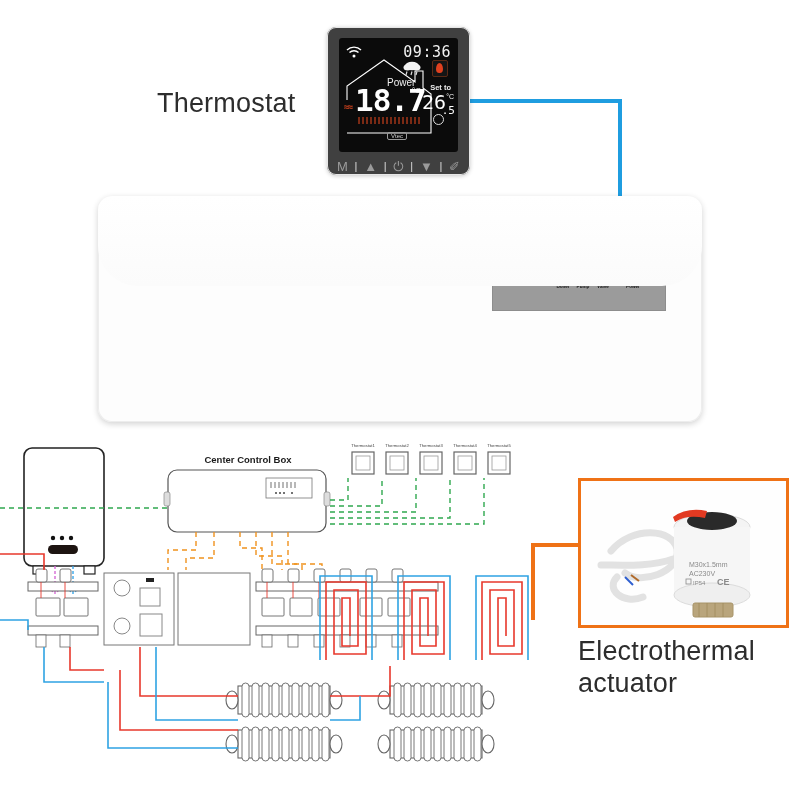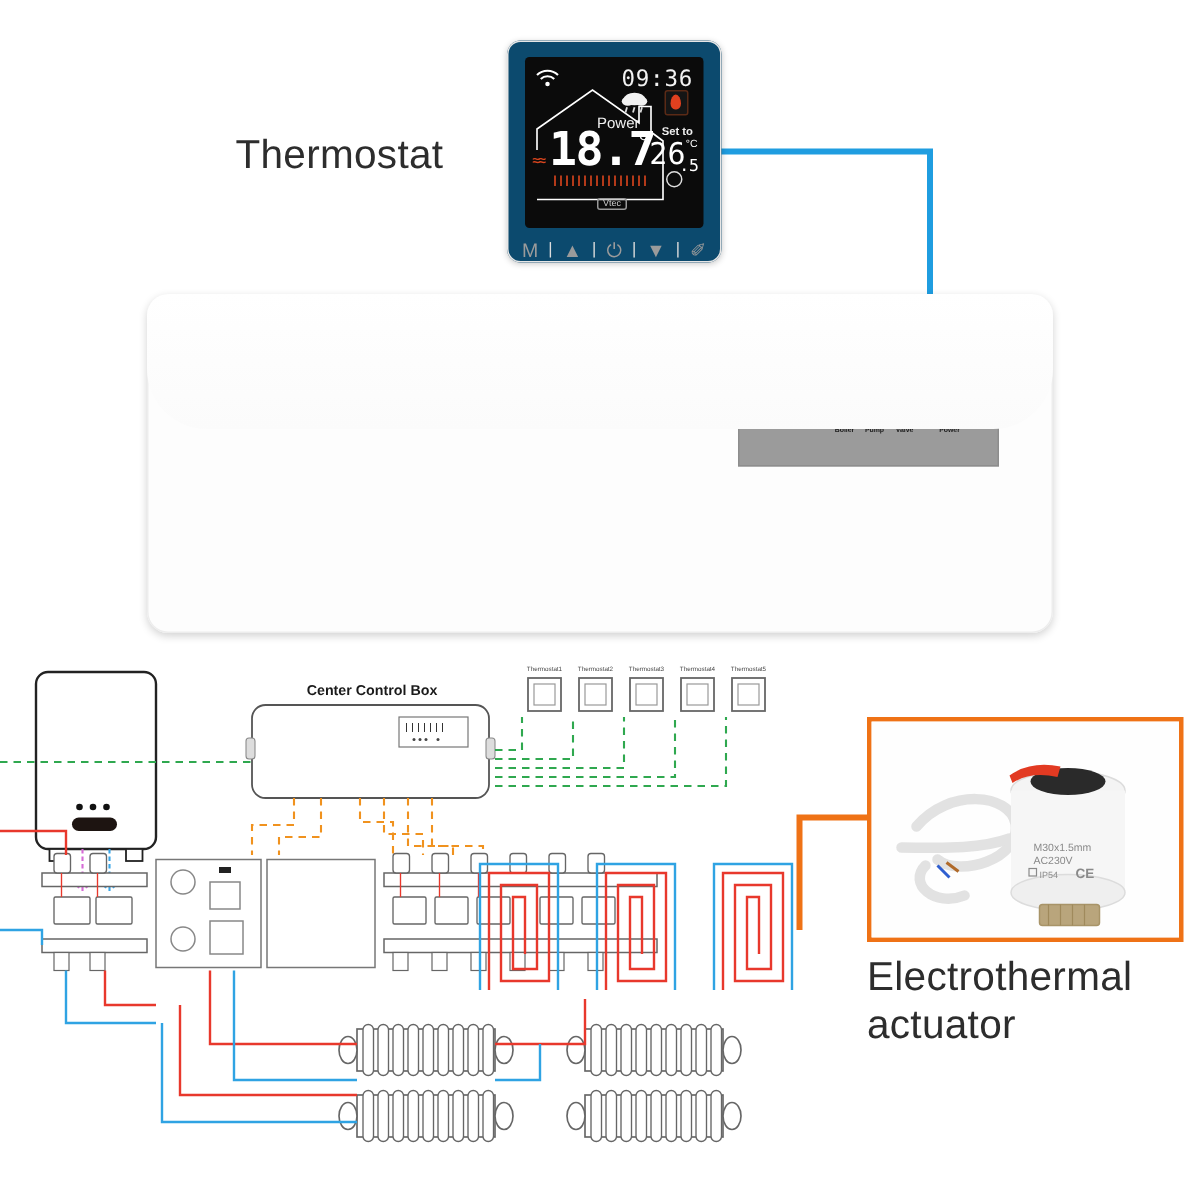--- a/index.html
+++ b/index.html
@@ -8,21 +8,21 @@
        font-family:"Liberation Sans", sans-serif;color:#2b2b2b;}
   .stage{position:absolute;inset:0;width:800px;height:800px;}
   .abs{position:absolute;}
 
   
   .big-label{font-size:27px;font-weight:400;color:#2d2d2d;letter-spacing:.2px;line-height:1.18;}
   #thermostat-label{left:157px;top:88px;}
   #actuator-label{left:578px;top:636px;}
 
   
-  #thermostat{left:338px;top:27px;width:143px;height:148px;background:#0c4a6e;
+  #thermostat{left:327px;top:27px;width:143px;height:148px;background:#404040;
       border-radius:9px;box-shadow:0 1px 4px rgba(0,0,0,.22),0 0 0 1px #e6e6e6 inset;}
   #thermostat .screen{position:absolute;left:12px;top:11px;width:119px;height:114px;
       background:#0b0b0b;border-radius:3px;overflow:hidden;}
   .scr{position:absolute;color:#fff;}
   #wifi-icon{left:7px;top:8px;width:16px;height:12px;}
   #clock{right:7px;top:5px;font-size:15px;letter-spacing:.5px;color:#f2f2f2;
       font-family:"DejaVu Sans Mono",monospace;}
   #cloud-icon{left:62px;top:22px;width:22px;height:16px;}
   #flame-badge{right:10px;top:22px;width:14px;height:15px;background:#151515;
       border:1px solid #5a2a16;border-radius:2px;}

